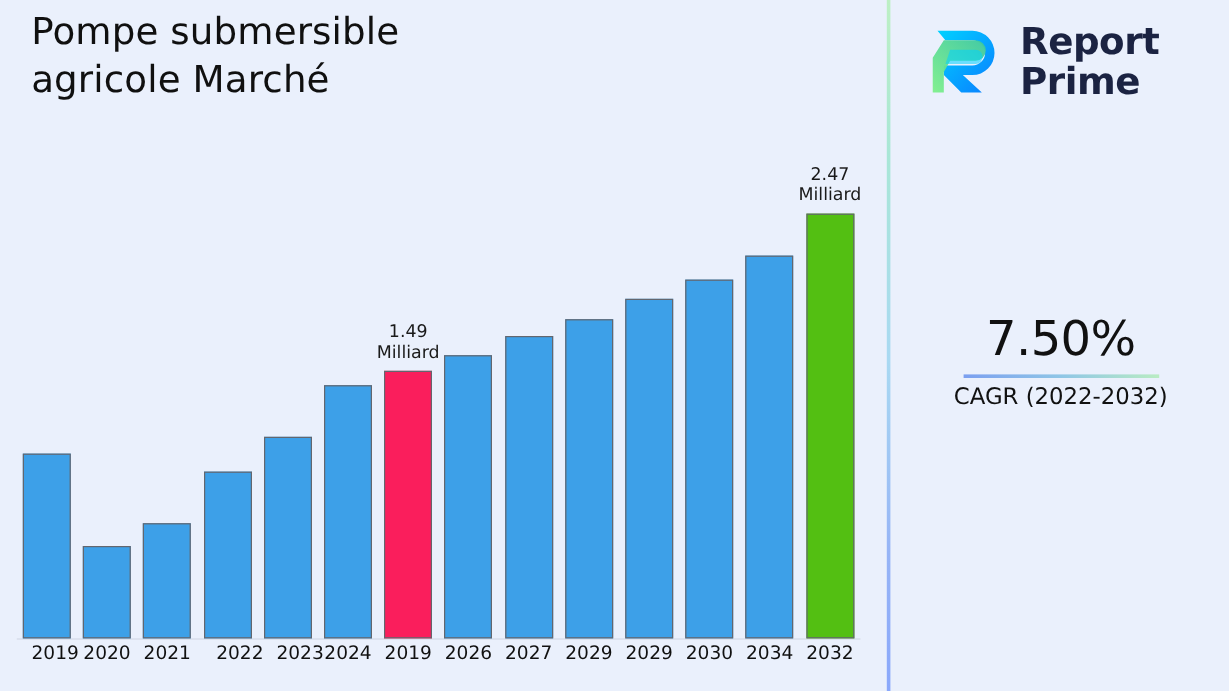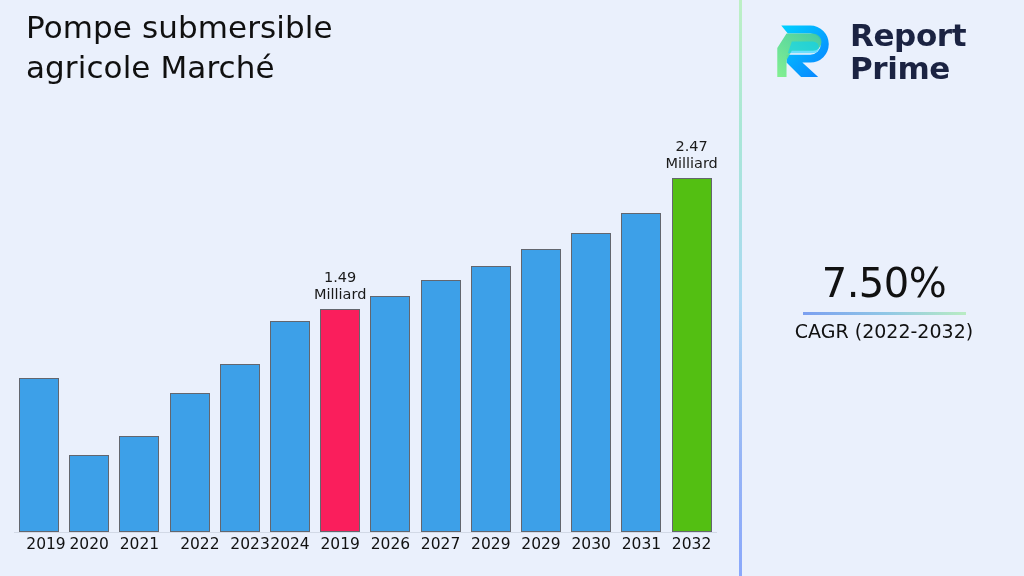--- a/index.html
+++ b/index.html
@@ -243,21 +243,21 @@
         <div class="tick-label" style="left: 119.4px;">2021</div>
         <div class="tick-label" style="left: 169.6px; text-align: right;">2022</div>
         <div class="tick-label" style="left: 219.8px; text-align: right;">2023</div>
         <div class="tick-label" style="left: 270px;">2024</div>
         <div class="tick-label" style="left: 320.2px;">2019</div>
         <div class="tick-label" style="left: 370.4px;">2026</div>
         <div class="tick-label" style="left: 420.6px;">2027</div>
         <div class="tick-label" style="left: 470.8px;">2029</div>
         <div class="tick-label" style="left: 521px;">2029</div>
         <div class="tick-label" style="left: 571.2px;">2030</div>
-        <div class="tick-label" style="left: 621.4px;">2031</div>
+        <div class="tick-label" style="left: 621.4px;">2034</div>
         <div class="tick-label" style="left: 671.6px;">2032</div>
       </div>
   </div>
 
   <div id="divider"></div>
 
   <div id="right-panel">
 
     <div id="logo-block">
       <span id="logo-mark">

